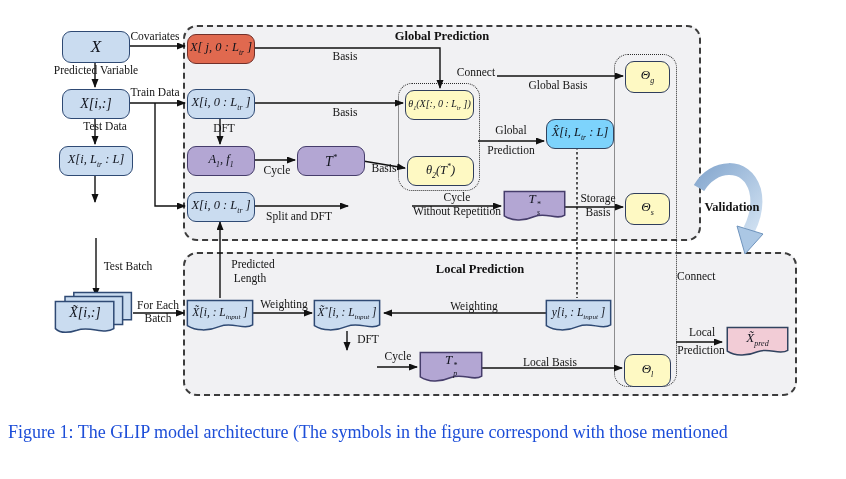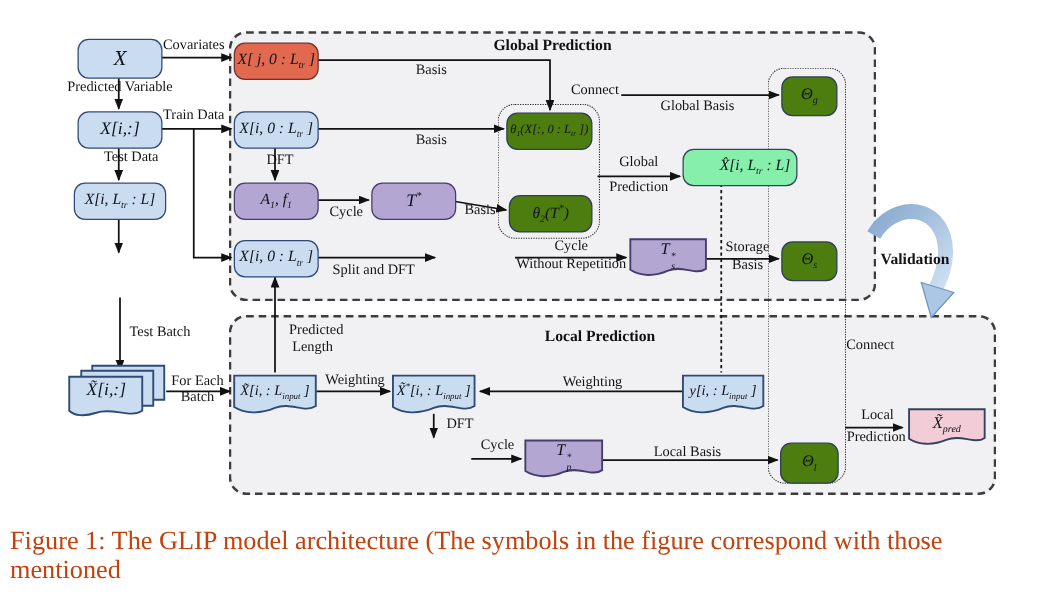--- a/index.html
+++ b/index.html
@@ -12,22 +12,22 @@
   .panel-title{position:absolute;z-index:4;font-weight:bold;font-size:12.5px;color:#111;text-align:center;}
 
   svg.edges{position:absolute;left:0;top:0;z-index:2;pointer-events:none;}
 
   .node{position:absolute;display:flex;align-items:center;justify-content:center;
         font-style:italic;font-size:12.5px;color:#10131c;z-index:3;text-align:center;line-height:1.05;}
   .round{border:1.6px solid #2f4a74;border-radius:9px;}
   .blue.round{background:#cadcf0;border-color:#2f4a74;}
   .red.round{background:#e0694f;border-color:#71302a;}
   .purple.round{background:#b3a6d3;border-color:#463d6b;}
-  .yellow.round{background:#4d7c0f;border-color:#2f3d5c;}
-  .pink.round{background:#86efac;border-color:#31435f;padding-left:24px;}
+  .yellow.round{background:#fef9c3;border-color:#2f3d5c;}
+  .pink.round{background:#7dd3fc;border-color:#31435f;}
   .green.round{background:#cfe3a8;border-color:#3d5166;border-radius:2px;}
 
   .doc svg{position:absolute;left:0;top:0;width:100%;height:100%;overflow:visible;}
   .doc path{stroke-width:1.5;vector-effect:non-scaling-stroke;}
   .blue.doc path{fill:#cadcf0;stroke:#2f4a74;}
   .purple.doc path{fill:#b3a6d3;stroke:#463d6b;}
   .pink.doc path{fill:#f2ccd6;stroke:#31435f;}
   .doc .lbl{position:relative;top:-2px;}
   .lbl{position:relative;}
 
@@ -36,21 +36,21 @@
        line-height:1;vertical-align:-0.45em;margin-left:1px;}
 
   .dl::before,.dl::after{content:"";position:absolute;top:0;bottom:0;width:1.6px;background:#3d5166;}
   .dl::before{left:6px;} .dl::after{right:6px;}
   .upright{font-style:normal;}
 
   .elabel{position:absolute;z-index:4;font-size:11.5px;color:#141414;text-align:center;line-height:1.12;}
   .bold{font-weight:bold;}
 
   .caption{position:absolute;left:8px;top:421px;width:834px;z-index:4;
-           font-size:21px;color:#c2410c;line-height:23px;}
+           font-size:18px;color:#1d4ed8;line-height:23px;}
 </style>
 </head>
 <body>
 
 <div class="canvas">
  <div class="diagram">
 
   <div class="panel" style="left:183px;top:25px;width:514px;height:212px"></div>
   <div class="panel" style="left:183px;top:252px;width:610px;height:140px"></div>
   <div class="group" style="left:398px;top:83px;width:80px;height:106px"></div>

